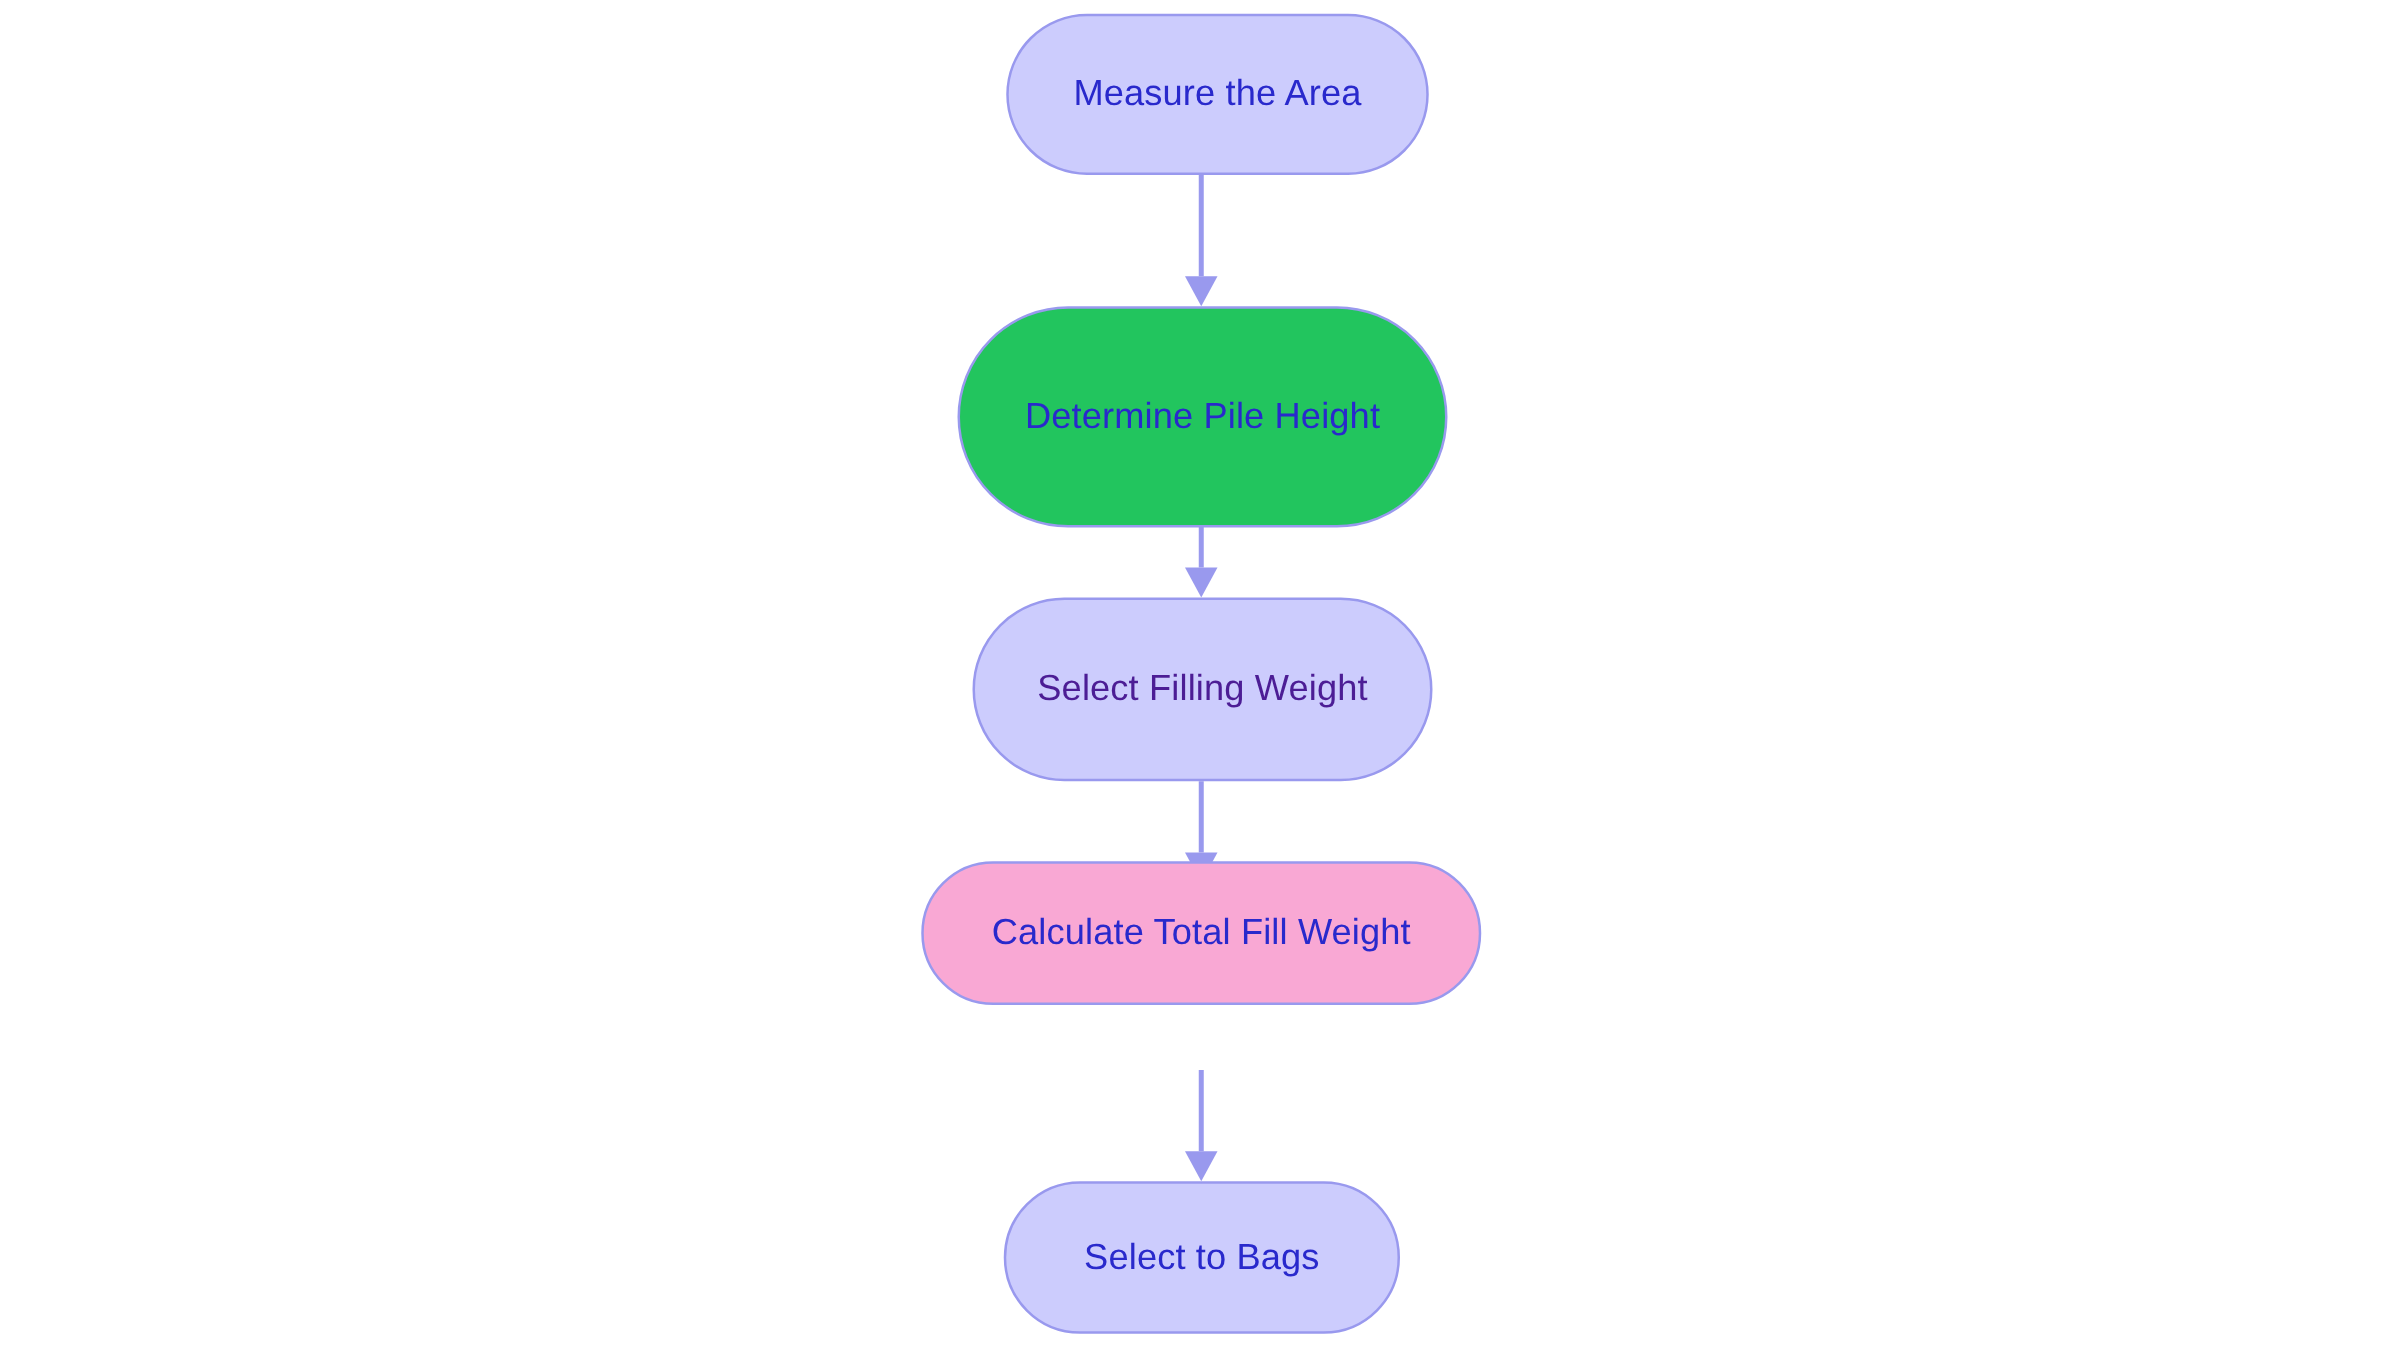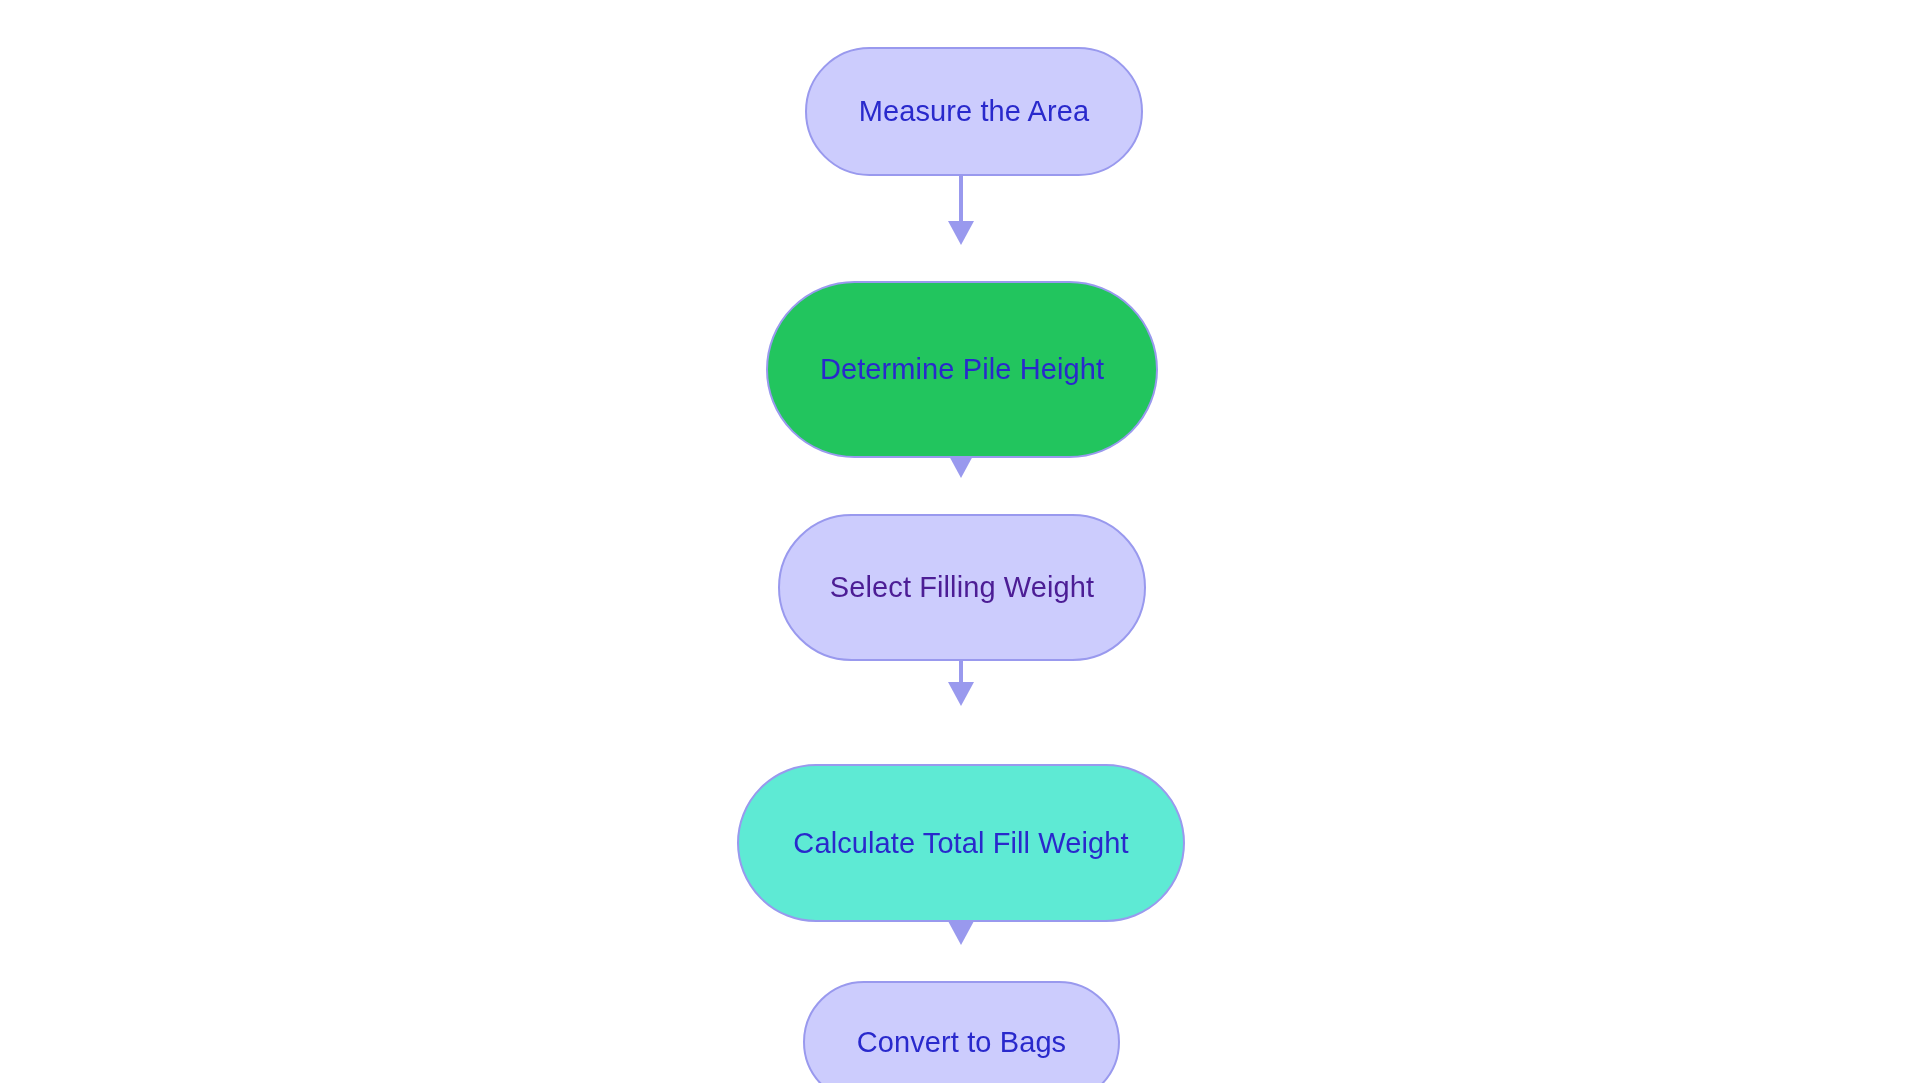--- a/index.html
+++ b/index.html
@@ -32,21 +32,20 @@
 
   .node {
     position: absolute;
     box-sizing: border-box;
     display: flex;
     align-items: center;
     justify-content: center;
     background: #ccccfd;
     border: 2px solid #c2410c;
     border-radius: 999px;
-    margin-top: 36px;
   }
 
   .node-label {
     color: #2929cc;
     font-family: "Liberation Sans", sans-serif;
     font-size: 29px;
     font-weight: 400;
     line-height: 1;
     letter-spacing: 0.1px;
     white-space: nowrap;
@@ -82,21 +81,21 @@
   </div>
 
   <div class="node" style="left: 766px; top: 245px; width: 392px; height: 177px; background: #22c55e; border-color: rgb(153, 153, 238);">
     <span class="node-label" style="color: rgb(41, 41, 204);">Determine Pile Height</span>
   </div>
 
   <div class="node" style="left: 778px; top: 478px; width: 368px; height: 147px; background: rgb(204, 204, 253); border-color: rgb(153, 153, 238);">
     <span class="node-label" style="color: #4c1d95;">Select Filling Weight</span>
   </div>
 
-  <div class="node" style="left: 737px; top: 728px; width: 448px; height: 158px; background: #5eead4; border-color: rgb(153, 153, 238);">
+  <div class="node" style="left: 737px; top: 689px; width: 448px; height: 115px; background: #f9a8d4; border-color: rgb(153, 153, 238);">
     <span class="node-label" style="color: rgb(41, 41, 204);">Calculate Total Fill Weight</span>
   </div>
 
   <div class="node" style="left: 803px; top: 945px; width: 317px; height: 122px; background: rgb(204, 204, 253); border-color: rgb(153, 153, 238);">
-    <span class="node-label" style="color: rgb(41, 41, 204);">Convert to Bags</span>
+    <span class="node-label" style="color: rgb(41, 41, 204);">Select to Bags</span>
   </div>
 
 </div>
 
 </body></html>

